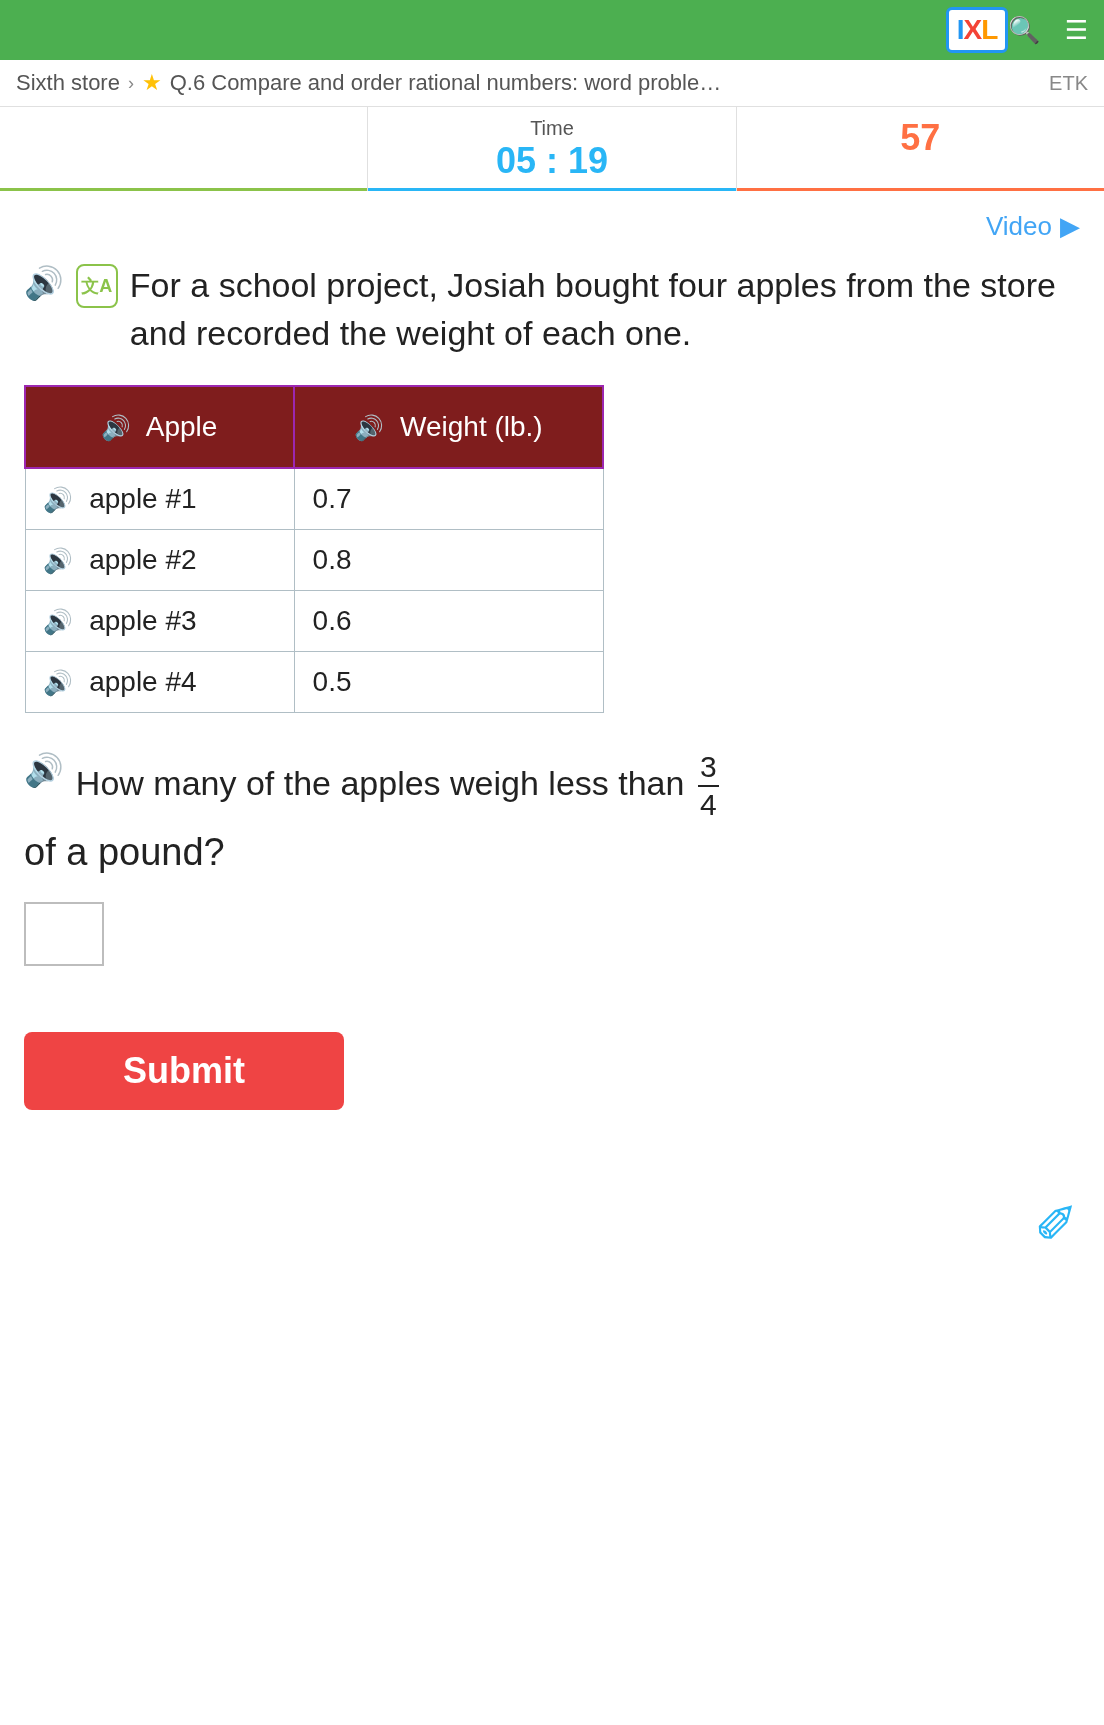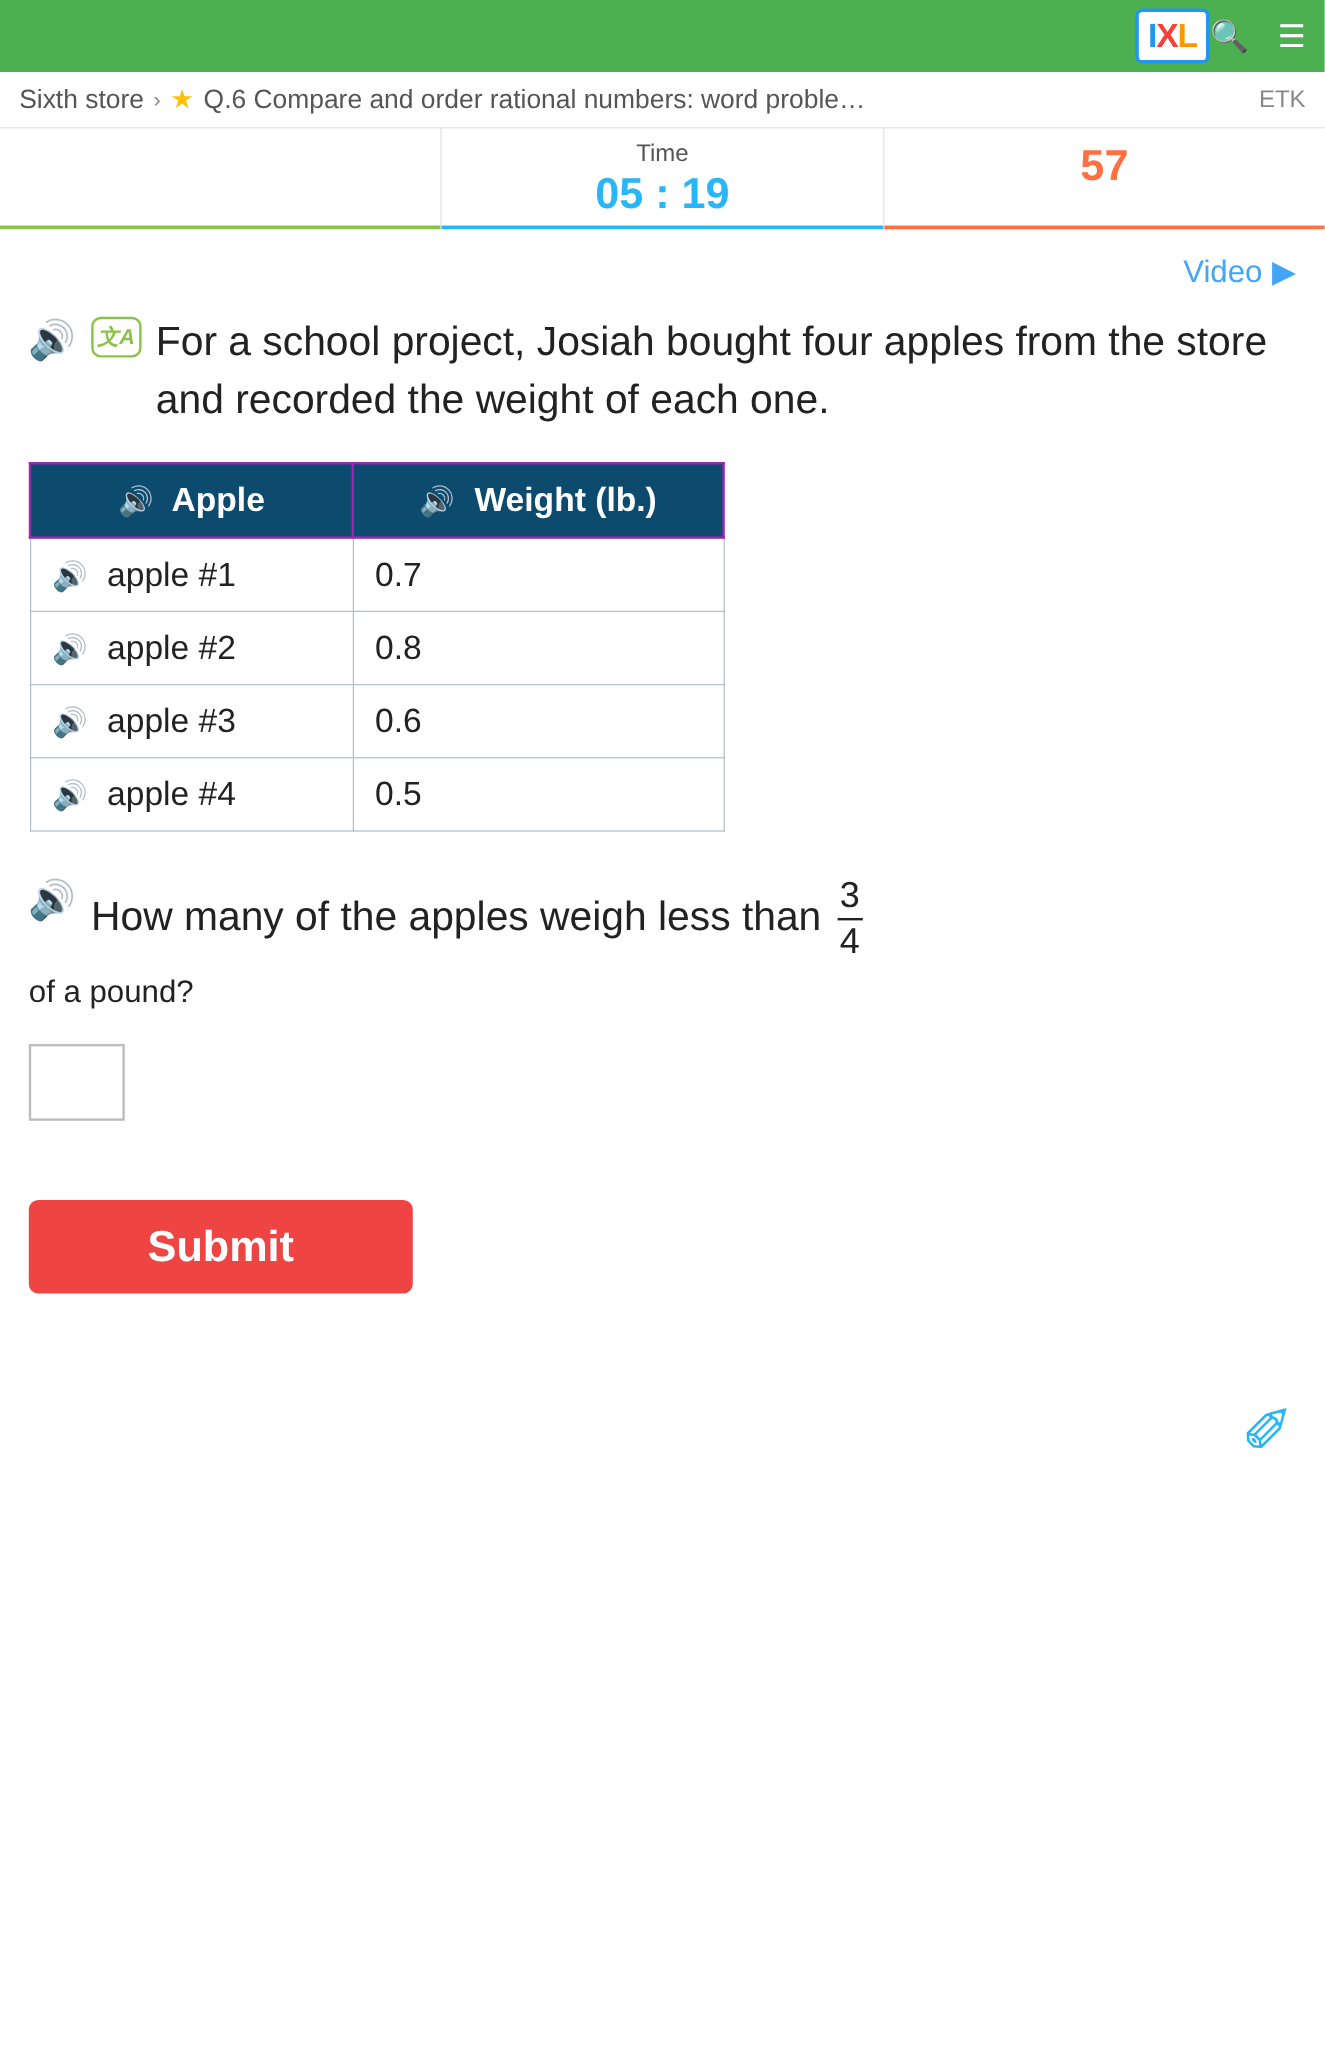--- a/index.html
+++ b/index.html
@@ -149,51 +149,50 @@
     }
     .audio-btn {
       color: #42a5f5;
       font-size: 32px;
       cursor: pointer;
       flex-shrink: 0;
       margin-top: 2px;
     }
     .translate-btn {
       width: 42px;
-      height: 34px;
+      height: 44px;
       border: 2px solid #8bc34a;
       border-radius: 8px;
       display: flex;
       align-items: center;
       justify-content: center;
       color: #8bc34a;
       font-size: 22px;
       cursor: pointer;
       flex-shrink: 0;
       margin-top: 2px;
-      font-style: italic;
     }
     .question-text {
       font-size: 34px;
       line-height: 1.4;
       color: #222;
     }
 
     
     .data-table {
       border-collapse: collapse;
       margin-bottom: 36px;
       width: 580px;
     }
     .data-table th {
-      background: #0c4a6e;
+      background: #7f1d1d;
       color: #fff;
       font-size: 28px;
-      font-weight: bold;
-      padding: 14px 18px;
+      font-weight: normal;
+      padding: 24px 18px;
       border: 2px solid #9c27b0;
     }
     .data-table td {
       border: 1.5px solid #b0bec5;
       padding: 14px 18px;
       font-size: 28px;
       color: #222;
     }
     .table-audio {
       color: #42a5f5;
@@ -229,21 +228,21 @@
       padding: 0 2px;
       font-size: 30px;
       line-height: 1.2;
     }
     .fraction .denominator {
       padding: 0 2px;
       font-size: 30px;
       line-height: 1.2;
     }
     .of-pound {
-      font-size: 26px;
+      font-size: 38px;
       color: #222;
       margin-bottom: 28px;
     }
 
     
     .answer-box {
       width: 80px;
       height: 64px;
       border: 2px solid #bdbdbd;
       margin-bottom: 48px;

